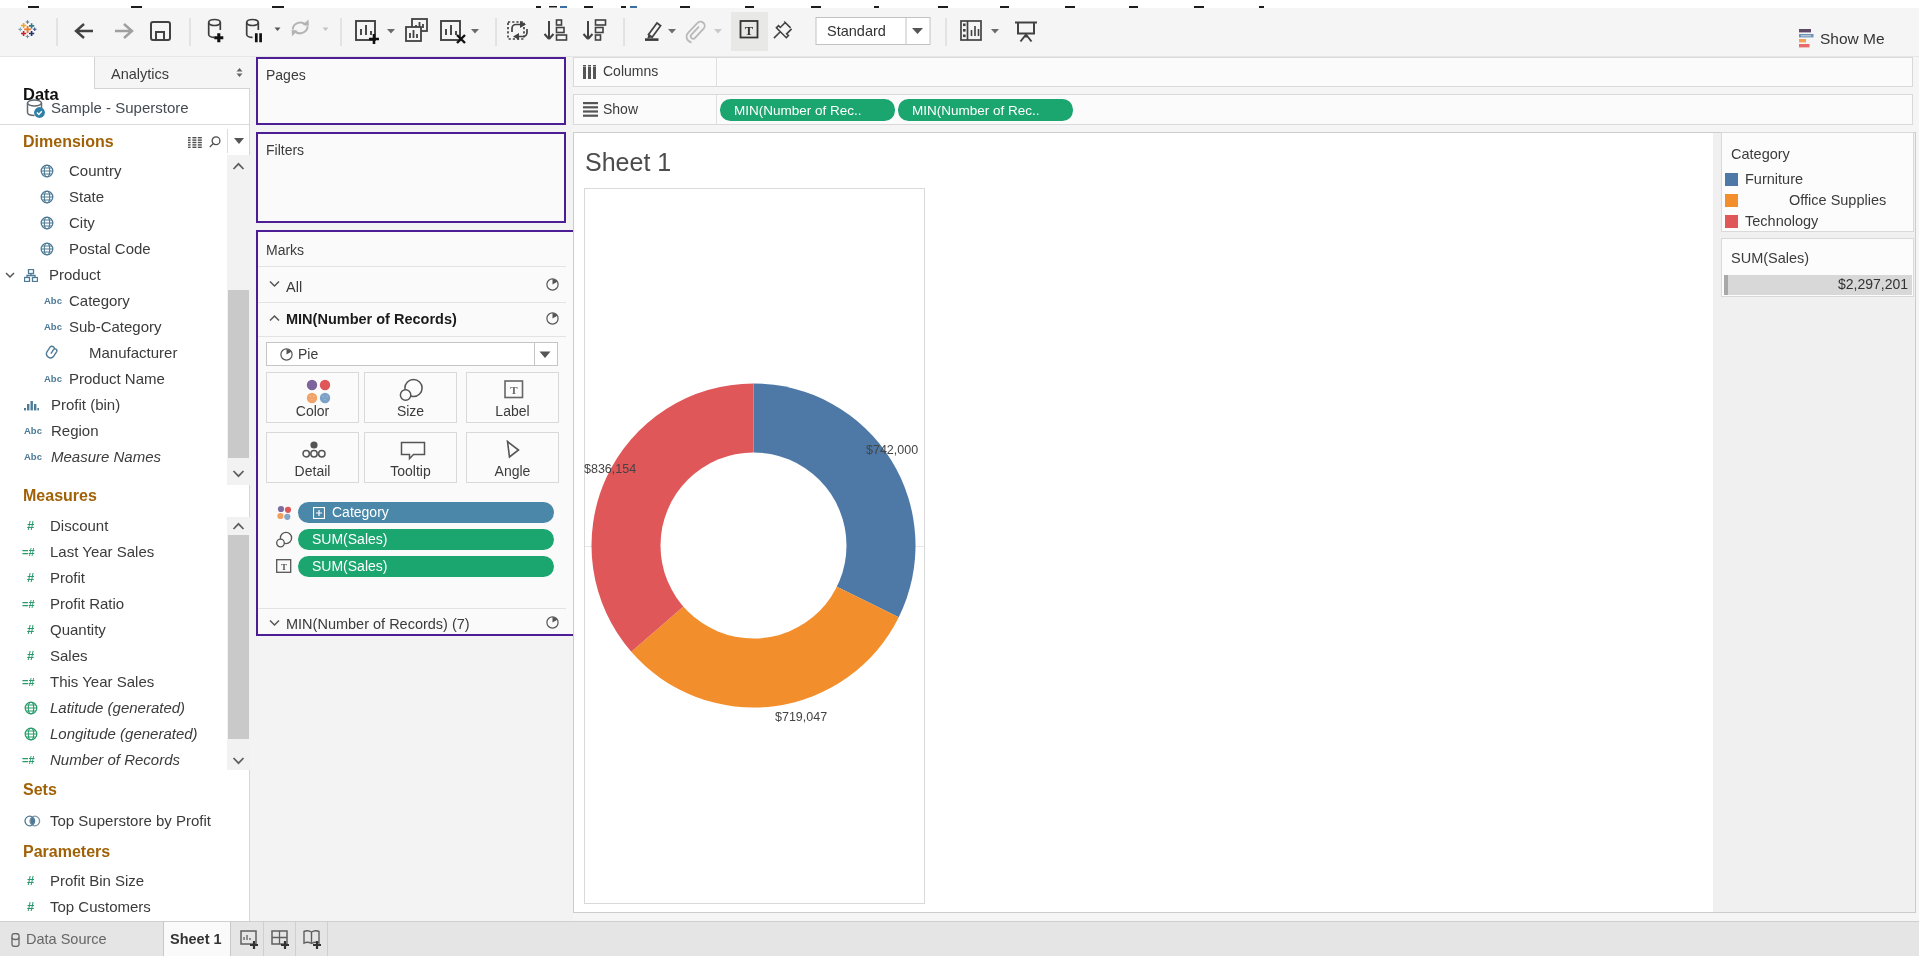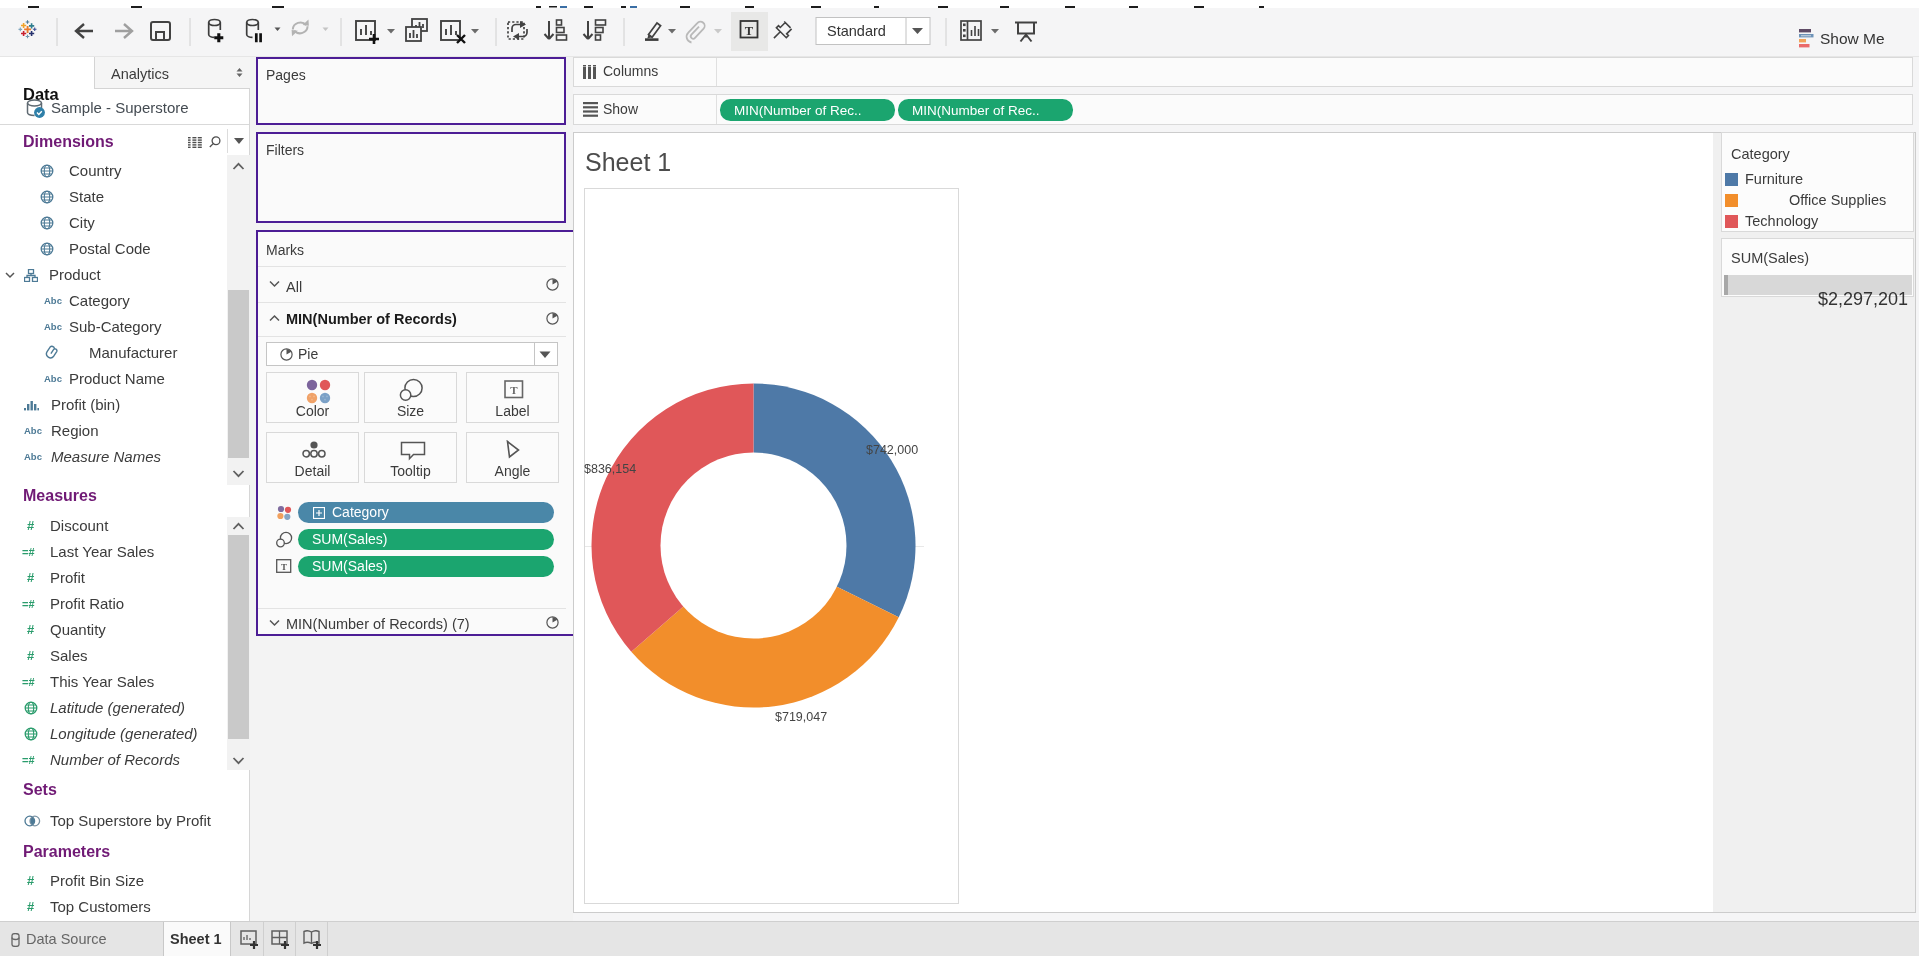--- a/index.html
+++ b/index.html
@@ -7,21 +7,21 @@
   body { font-family:"Liberation Sans", sans-serif; background:#ffffff; position:relative; }
   .abs { position:absolute; }
   #toolbar { left:0; top:8px; width:1919px; height:49px; background:#f5f5f6; border-bottom:1px solid #e6e6e6; }
   #leftpane { left:0; top:57px; width:250px; height:864px; background:#ffffff; border-right:1px solid #d6d6d6; }
   #midcol { left:250px; top:57px; width:323px; height:864px; background:#f3f3f3; }
   .card { position:absolute; background:#fafafa; border:2px solid #4c1d95;padding-left:48px; }
   #shelfzone { left:573px; top:57px; width:1346px; height:75px; background:#f5f5f6; }
   .shelf { position:absolute; background:#fbfbfb; border:1px solid #d9d9d9; }
   #sheetpanel { left:573px; top:132px; width:1343px; height:781px; background:#ffffff; border:1px solid #cccccc; }
   #bottombar { left:0; top:921px; width:1919px; height:35px; background:#e5e5e5; border-top:1px solid #cfcfcf; }
-  .hdr { font-weight:bold; font-size:16px; color:#701a75; }
+  .hdr { font-weight:bold; font-size:16px; color:#a16207; }
   .row { position:absolute; left:0; width:227px; height:26px; line-height:26px; font-size:15px; color:#3b3b3b; white-space:nowrap; }
   .pill { position:absolute; border-radius:10.5px; color:#ffffff; font-size:12.5px; }
   .mbtn { position:absolute; width:93px; height:51px; background:#fbfbfb; border:1px solid #d9d9d9; }
   .mbtn span { position:absolute; left:0; right:0; bottom:3px; text-align:center; font-size:14px; color:#3b3b3b; }
 </style>
 </head>
 <body>
   <div id="topstrip" class="abs" style="left:0;top:0;width:1919px;height:8px;background:#ffffff;">
     <svg width="1919" height="8">
       <g fill="#1d1d1d">
@@ -587,21 +587,21 @@
         <span style="position:absolute;left:14px;top:3.5px;font-size:13.5px;">MIN(Number of Rec..</span>
       </div>
       <div class="pill" style="left:324px;top:4px;width:175px;height:22px;background:#1ba56f;">
         <span style="position:absolute;left:14px;top:3.5px;font-size:13.5px;">MIN(Number of Rec..</span>
       </div>
     </div>
   </div>
   <div id="sheetpanel" class="abs">
     <div style="position:absolute;left:11px;top:15px;font-size:25px;color:#4c4c4c;">Sheet 1</div>
     <div style="position:absolute;left:1139px;top:0px;width:202px;height:779px;background:#f0f0f0;"></div>
-    <div style="position:absolute;left:10px;top:55px;width:375px;height:716px;background:#fff;border:1px solid #d9d9d9;">
+    <div style="position:absolute;left:10px;top:55px;width:341px;height:716px;background:#fff;border:1px solid #d9d9d9;">
       <div style="position:absolute;left:0px;top:357px;width:339px;height:1px;background:#e8e8e8;"></div>
       <svg style="position:absolute;left:0px;top:0px;" width="339" height="714">
         <path d="M168.5 356.5 L168.50 194.50 A162 162 0 0 1 313.76 428.23 Z" fill="#4e79a7"></path>
         <path d="M168.5 356.5 L313.76 428.23 A162 162 0 0 1 46.30 462.86 Z" fill="#f28e2b"></path>
         <path d="M168.5 356.5 L46.30 462.86 A162 162 0 0 1 168.50 194.50 Z" fill="#e05759"></path>
         <circle cx="168.5" cy="356.5" r="93" fill="#ffffff"></circle>
       </svg>
       <div style="position:absolute;left:281px;top:254px;font-size:12.5px;color:#444;">$742,000</div>
       <div style="position:absolute;left:-1px;top:273px;font-size:12.5px;color:#444;">$836,154</div>
       <div style="position:absolute;left:190px;top:521px;font-size:12.5px;color:#444;">$719,047</div>
@@ -614,21 +614,21 @@
     <div style="position:absolute;left:23px;top:38px;font-size:14.5px;color:#3b3b3b;">Furniture</div>
     <div style="position:absolute;left:3px;top:61px;width:13px;height:13px;background:#f28e2b;"></div>
     <div style="position:absolute;left:23px;top:59px;font-size:14.5px;color:#3b3b3b;margin-left:44px;">Office Supplies</div>
     <div style="position:absolute;left:3px;top:82px;width:13px;height:13px;background:#e05759;"></div>
     <div style="position:absolute;left:23px;top:80px;font-size:14.5px;color:#3b3b3b;">Technology</div>
   </div>
   <div class="abs" style="left:1721px;top:238px;width:193px;height:59px;background:#fcfcfc;border:1px solid #d9d9d9;">
     <div style="position:absolute;left:9px;top:11px;font-size:14.5px;color:#3b3b3b;">SUM(Sales)</div>
     <div style="position:absolute;left:2px;top:36px;width:188px;height:20px;background:#d8d8d8;">
       <div style="position:absolute;left:0;top:0;width:4px;height:20px;background:#a8a8a8;"></div>
-      <div style="position:absolute;right:4px;top:1px;font-size:18px;color:#333;margin-top:13px;">$2,297,201</div>
+      <div style="position:absolute;right:4px;top:1px;font-size:14px;color:#333;">$2,297,201</div>
     </div>
   </div>
   <div class="abs" style="left:573px;top:913px;width:1346px;height:8px;background:#f5f5f6;"></div>
   <div class="abs" style="left:1916px;top:132px;width:3px;height:789px;background:#f5f5f6;"></div>
   <div id="bottombar" class="abs">
     <svg style="position:absolute;left:11px;top:11px;" width="9" height="14">
       <path d="M1 2.5 a3.5 2 0 0 1 7 0 v9 a3.5 2 0 0 1 -7 0 z" fill="none" stroke="#666" stroke-width="1.3"></path>
       <path d="M1 4.5 a3.5 2 0 0 0 7 0" fill="none" stroke="#666" stroke-width="1.3"></path>
     </svg>
     <div style="position:absolute;left:26px;top:0;height:34px;line-height:34px;font-size:14.5px;color:#666;">Data Source</div>

